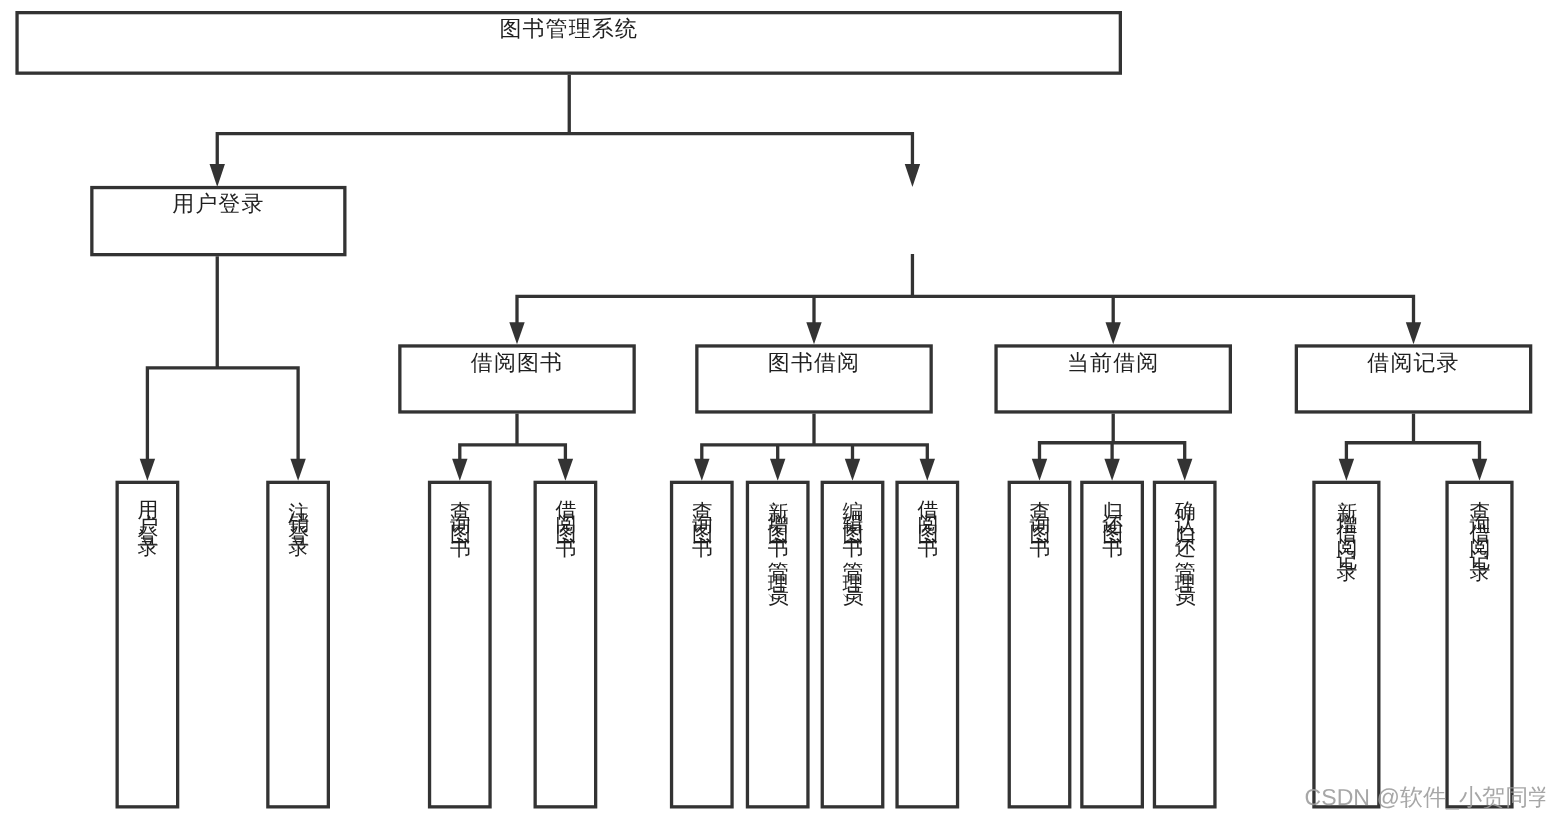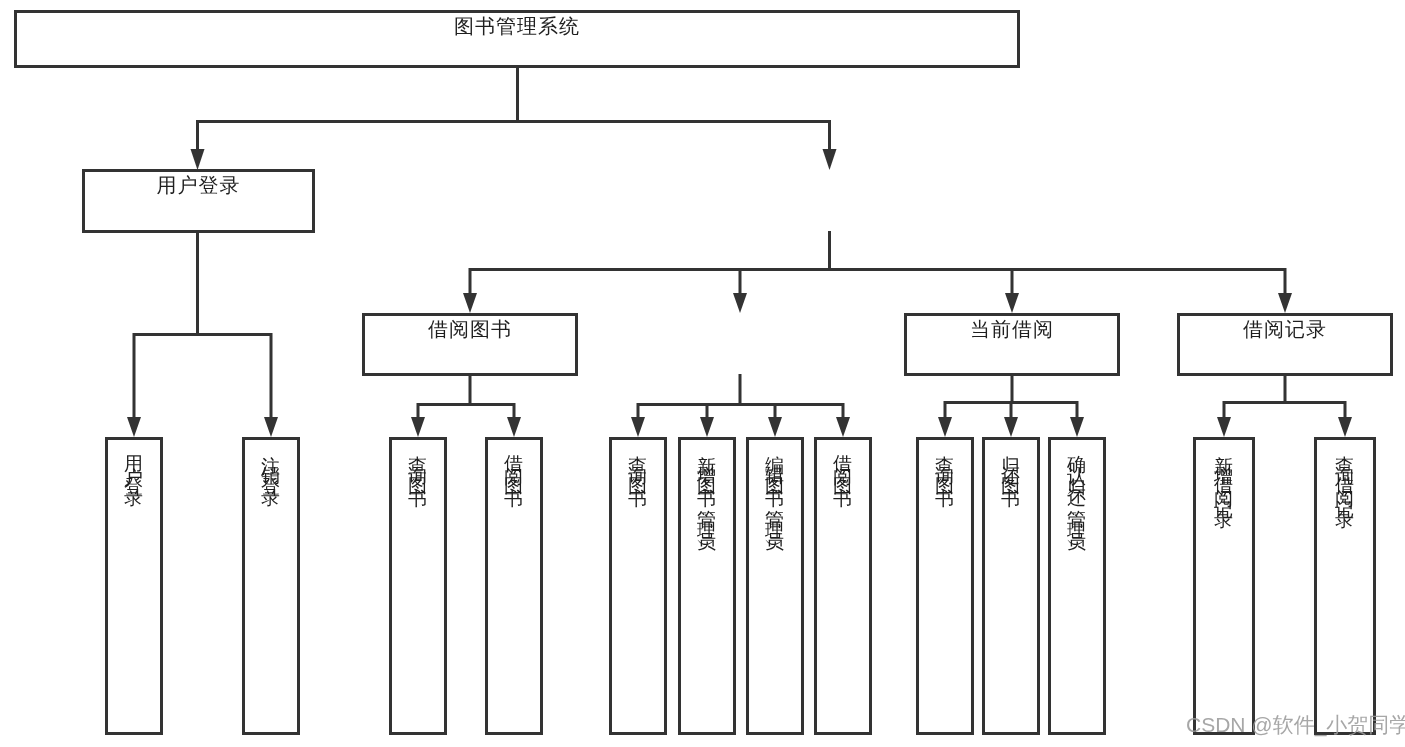--- a/index.html
+++ b/index.html
@@ -113,20 +113,23 @@
     <span>图书管理系统</span>
   </div>
 
   <div class="node h" style="left:82px; top:169px; width:233px; height:64px;">
     <span>用户登录</span>
   </div>
 
   <div class="node h" style="left:362px; top:313px; width:216px; height:63px;">
     <span>借阅图书</span>
   </div>
+  <div class="node h" style="left:632px; top:313px; width:216px; height:63px;">
+    <span>图书借阅</span>
+  </div>
   <div class="node h" style="left:904px; top:313px; width:216px; height:63px;">
     <span>当前借阅</span>
   </div>
   <div class="node h" style="left:1177px; top:313px; width:216px; height:63px;">
     <span>借阅记录</span>
   </div>
 
   <div class="node v" style="left:105px; top:437px; width:58px; height:298px;">
     <span>用户登录</span>
   </div>

